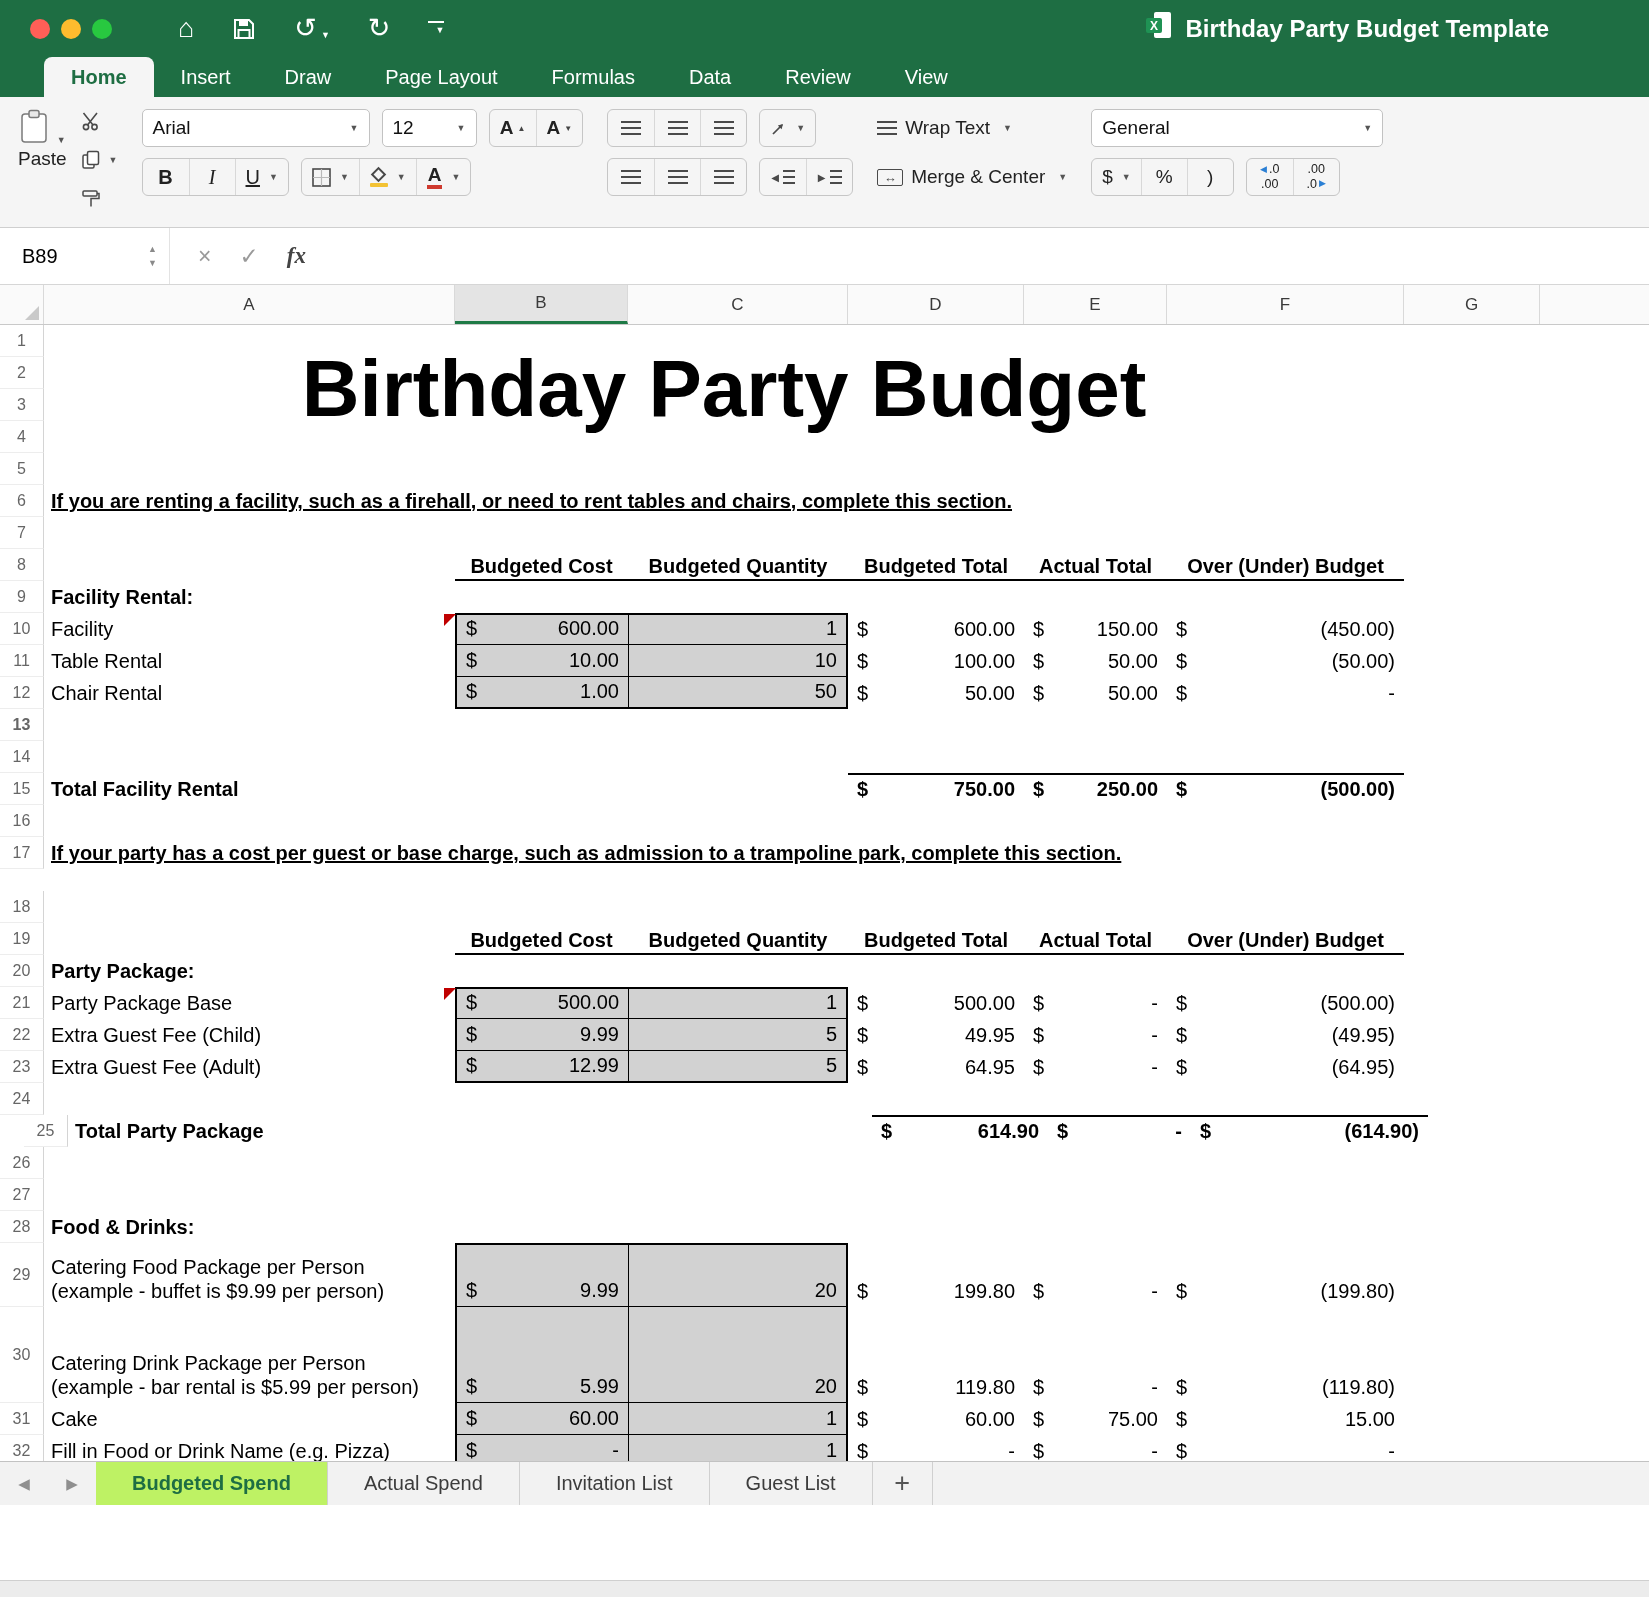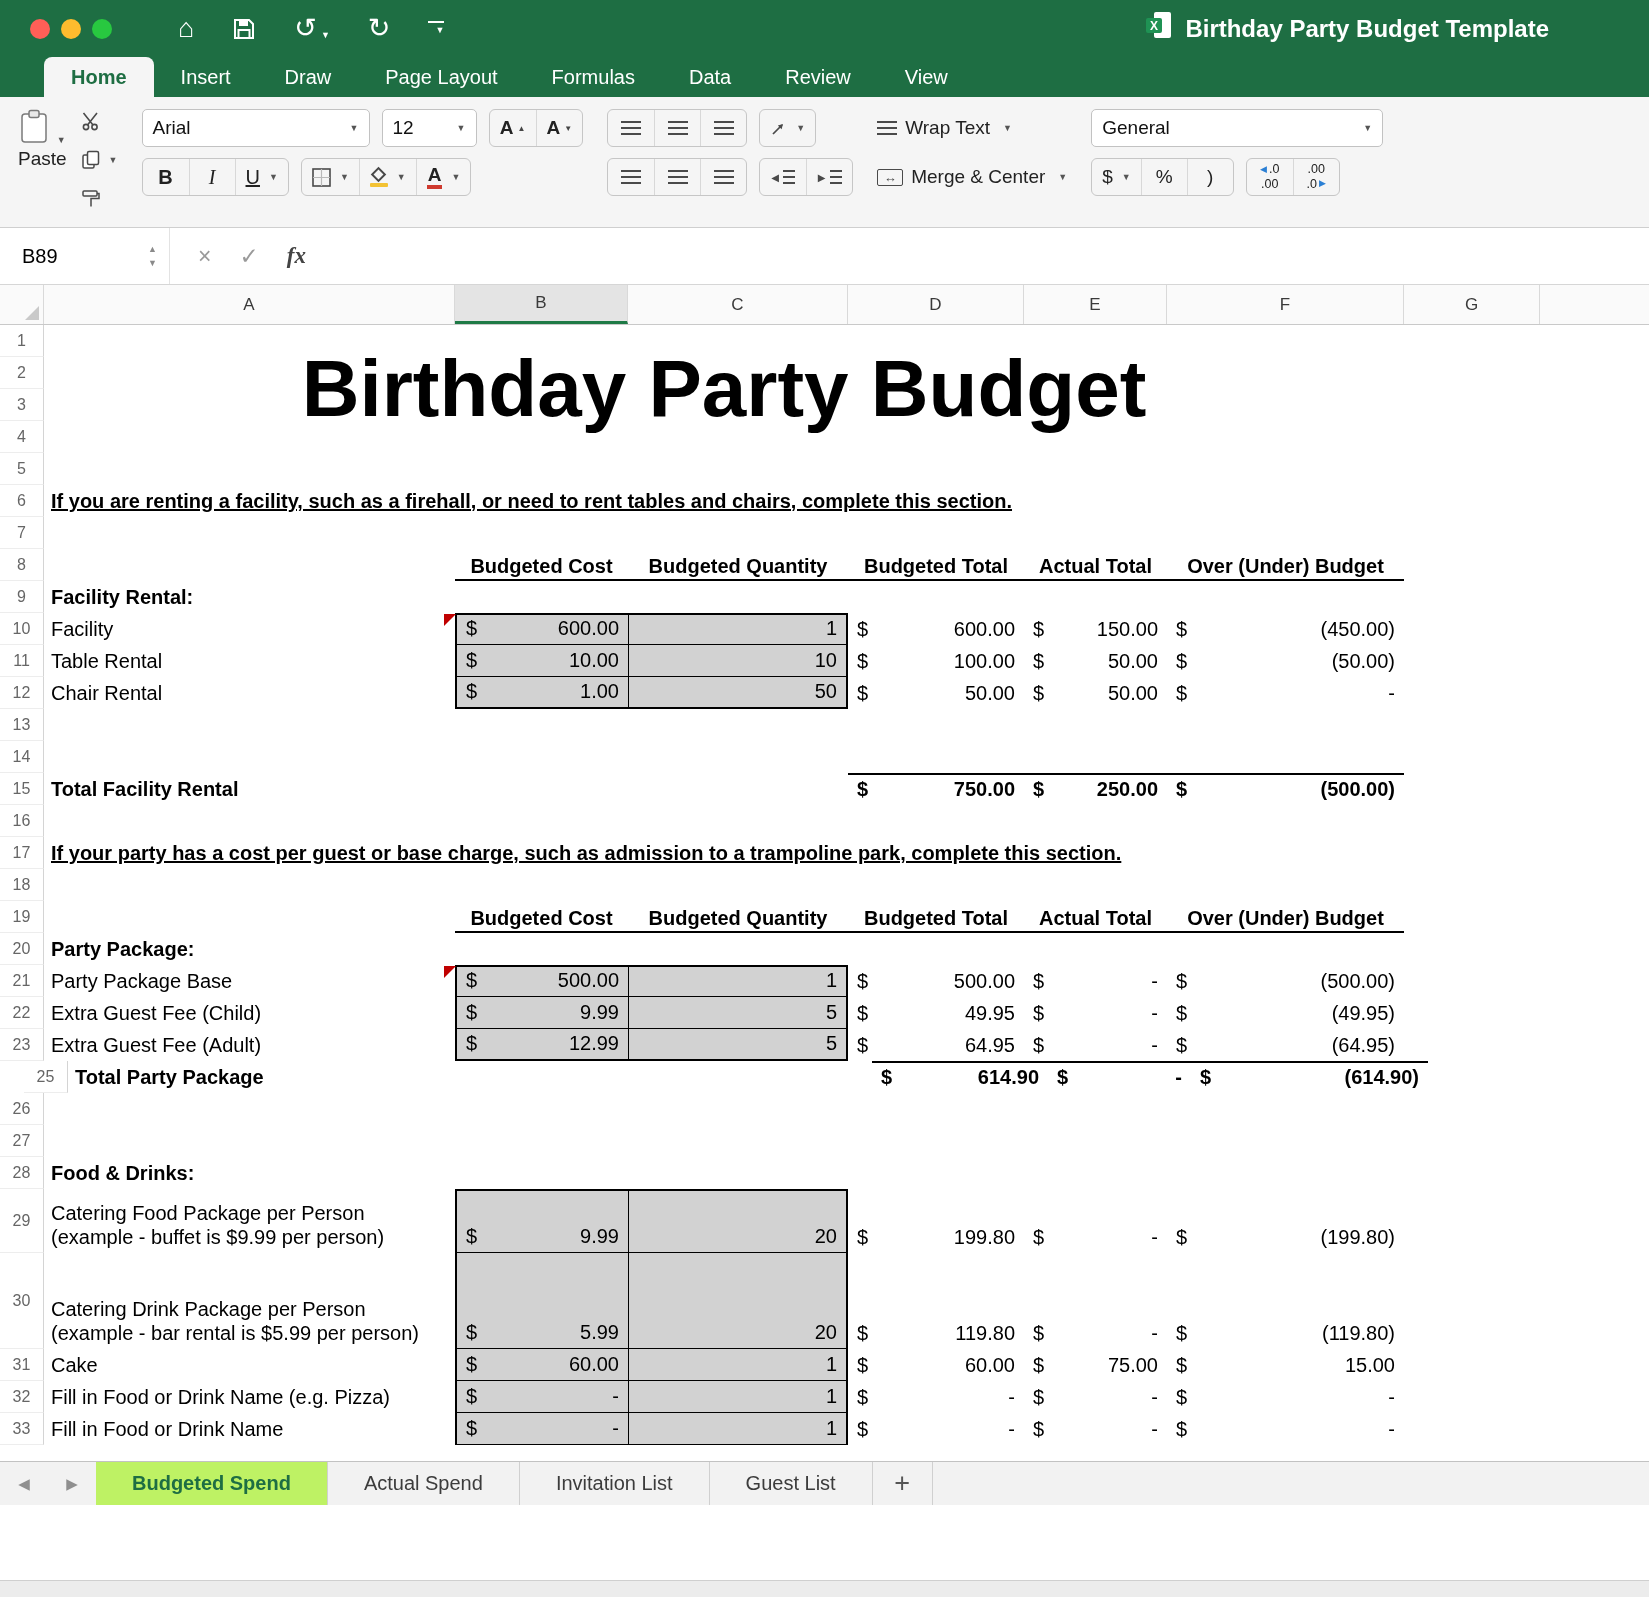--- a/index.html
+++ b/index.html
@@ -479,21 +479,21 @@
         <span class="cur">$</span>
         <span class="val">50.00</span>
       </div>
       <div class="cell money" style="width: 237px;">
         <span class="cur">$</span>
         <span class="val">-</span>
       </div>
       <div class="cell" style="width: 136px;"></div>
       <div class="cell fillcell"></div>
     </div>
-    <div class="grow" style="height: 32px;">
+    <div class="grow" style="height: 32px; font-weight: bold;">
       <div class="gut">13</div>
       <div class="cell" style="flex: 1 1 0%;"></div>
     </div>
     <div class="grow" style="height: 32px;">
       <div class="gut">14</div>
       <div class="cell" style="flex: 1 1 0%;"></div>
     </div>
     <div class="grow" style="height: 32px;">
       <div class="gut">15</div>
       <div class="cell lblcell boldlbl" style="width: 411px;">
@@ -517,21 +517,21 @@
       <div class="cell fillcell"></div>
     </div>
     <div class="grow" style="height: 32px;">
       <div class="gut">16</div>
       <div class="cell" style="flex: 1 1 0%;"></div>
     </div>
     <div class="grow" style="height: 32px;">
       <div class="gut">17</div>
       <div class="cell notecell" style="flex: 1 1 0%;">If your party has a cost per guest or base charge, such as admission to a trampoline park, complete this section.</div>
     </div>
-    <div class="grow" style="height: 32px;">
+    <div class="grow" style="height: 32px; margin-top: 22px;">
       <div class="gut">18</div>
       <div class="cell" style="flex: 1 1 0%;"></div>
     </div>
     <div class="grow" style="height: 32px;">
       <div class="gut">19</div>
       <div class="cell" style="width: 411px;"></div>
       <div class="cell hdr" style="width: 173px;">Budgeted Cost</div>
       <div class="cell hdr" style="width: 220px;">Budgeted Quantity</div>
       <div class="cell hdr" style="width: 176px;">Budgeted Total</div>
       <div class="cell hdr" style="width: 143px;">Actual Total</div>
@@ -614,20 +614,24 @@
       <div class="cell money" style="width: 143px;">
         <span class="cur">$</span>
         <span class="val">-</span>
       </div>
       <div class="cell money" style="width: 237px;">
         <span class="cur">$</span>
         <span class="val">(64.95)</span>
       </div>
       <div class="cell" style="width: 136px;"></div>
       <div class="cell fillcell"></div>
+    </div>
+    <div class="grow" style="height: 32px;">
+      <div class="gut">24</div>
+      <div class="cell" style="flex: 1 1 0%;"></div>
     </div>
     <div class="grow" style="height: 32px; margin-left: 24px;">
       <div class="gut">25</div>
       <div class="cell lblcell boldlbl" style="width: 411px;">
         <span class="lblspan">Total Party Package</span>
       </div>
       <div class="cell" style="width: 173px;"></div>
       <div class="cell" style="width: 220px;"></div>
       <div class="cell money tot bold" style="width: 176px;">
         <span class="cur">$</span>

